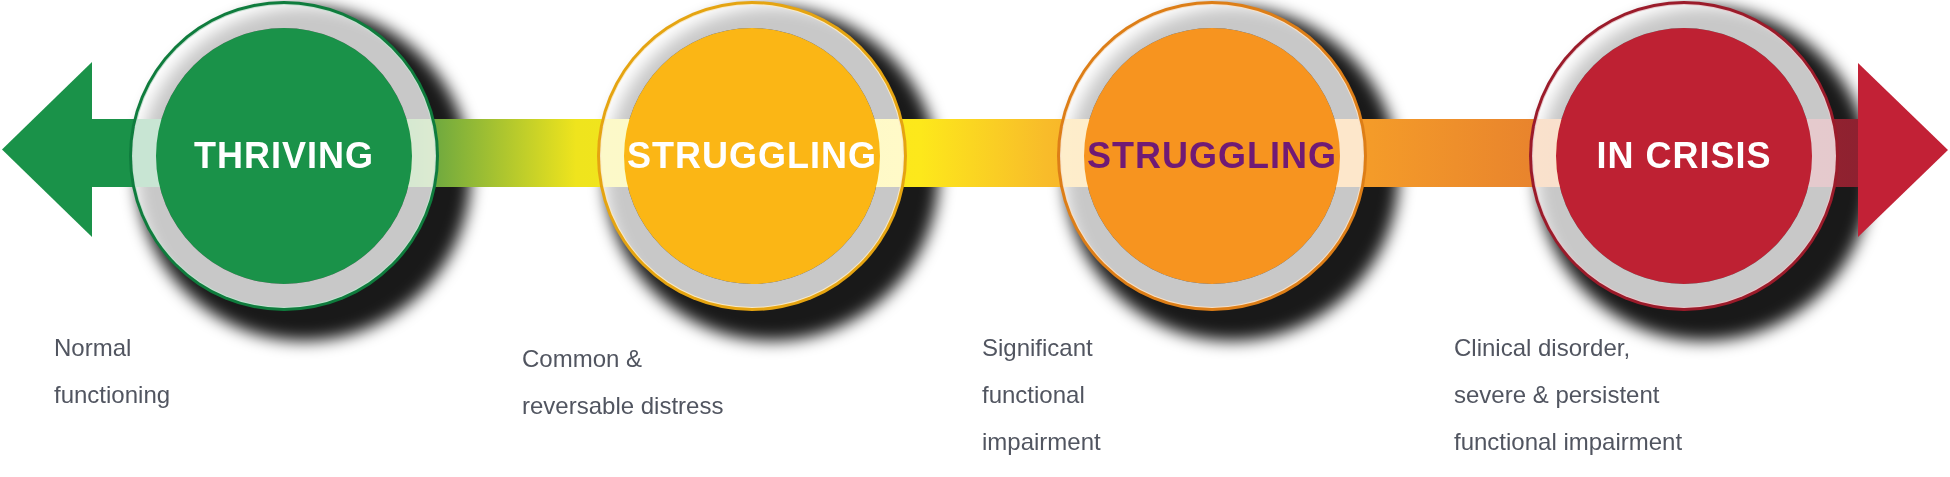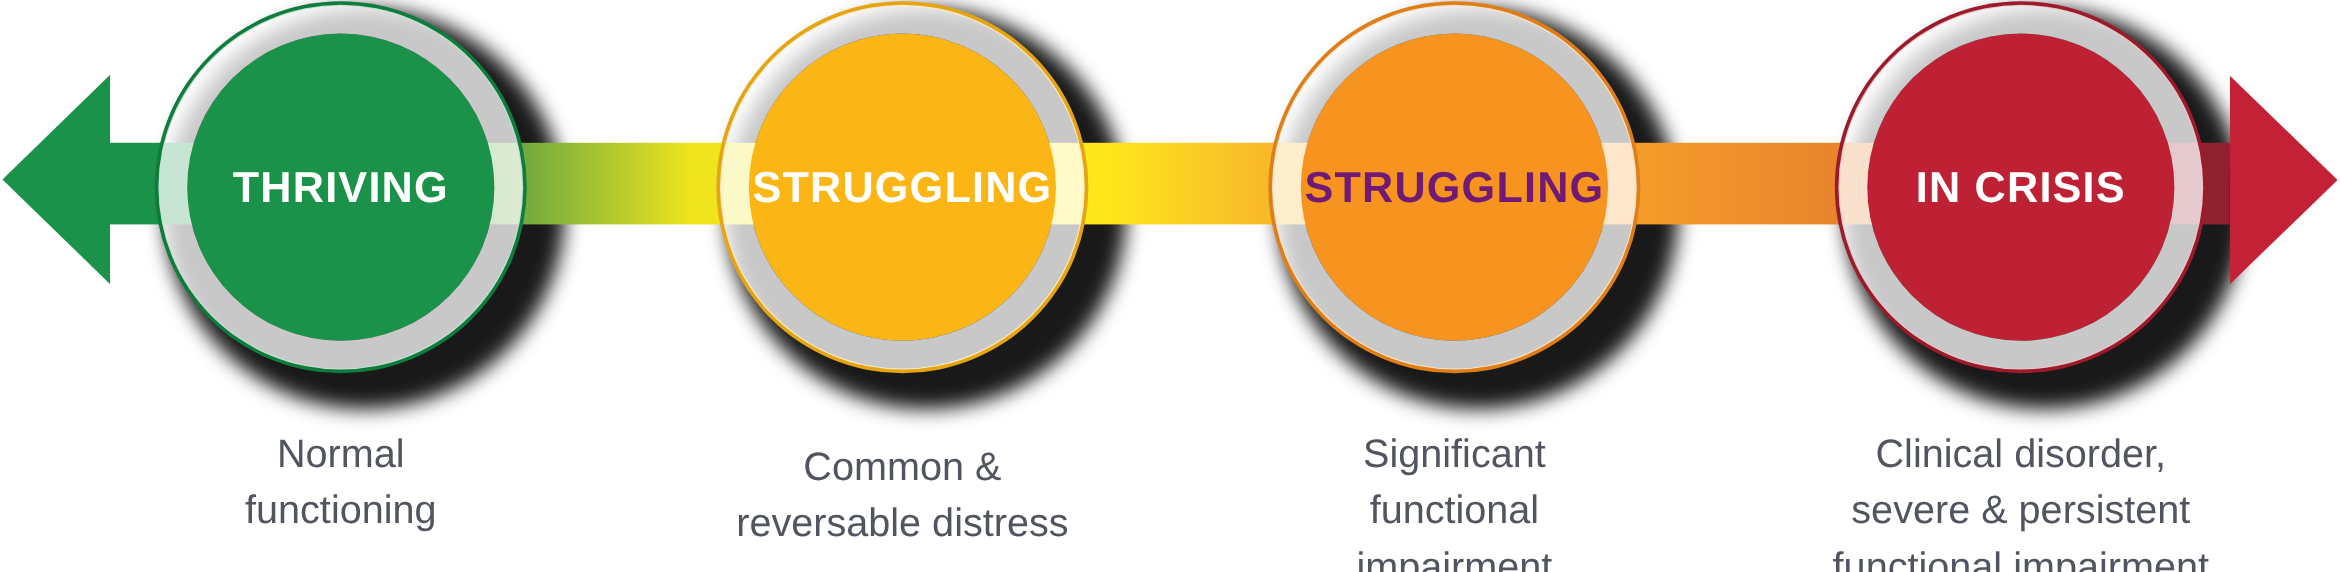--- a/index.html
+++ b/index.html
@@ -27,22 +27,22 @@
     position:absolute;top:4px;width:304px;height:304px;box-sizing:border-box;border-radius:50%;
     border:24px solid rgba(255,255,255,0.76);background-clip:padding-box;z-index:3;
     display:flex;align-items:center;justify-content:center;
   }
   .circle.s1{left:132px}.circle.s2{left:600px}.circle.s3{left:1060px}.circle.s4{left:1532px}
   .stage-label{
     color:#ffffff;font-weight:bold;font-size:36px;letter-spacing:1px;white-space:nowrap;text-align:center;
   }
   
   .desc{
-    position:absolute;top:354px;width:460px;z-index:3;text-align:center;
-    font-size:33px;line-height:47px;color:#515560;white-space:pre-line;
+    position:absolute;top:324px;width:460px;z-index:3;text-align:left;
+    font-size:24px;line-height:47px;color:#515560;white-space:pre-line;
   }
   .desc.s1{left:54px}.desc.s2{left:522px}.desc.s3{left:982px}.desc.s4{left:1454px}
 </style>
 </head>
 <body>
 
 <div class="canvas">
 
   <div class="shadow s1"></div>
   <div class="shadow s2"></div>

